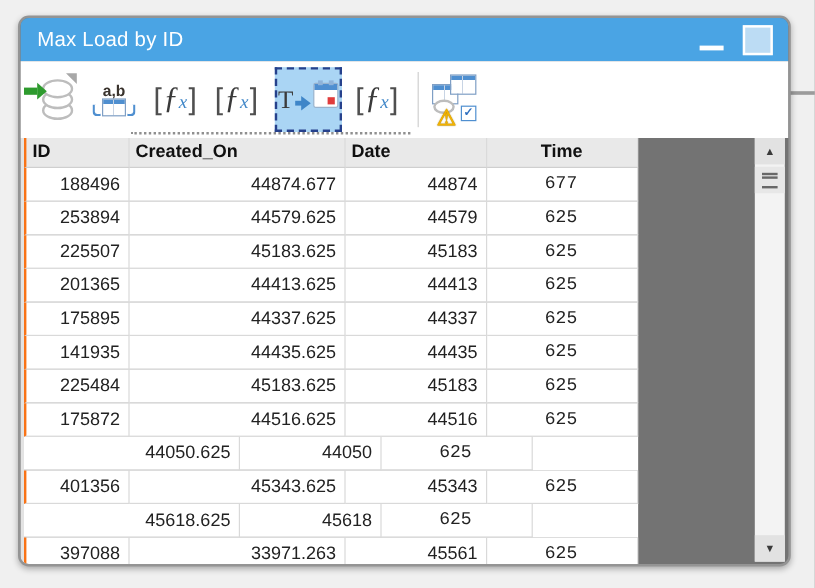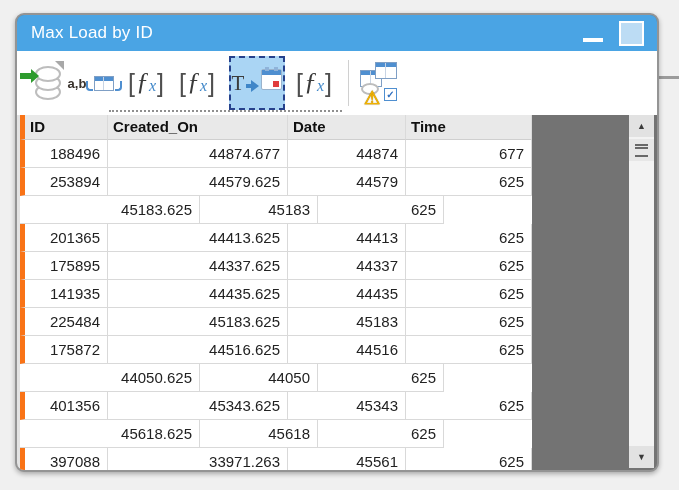--- a/index.html
+++ b/index.html
@@ -29,21 +29,21 @@
   .tool.selected{width:56px;height:54px;margin-right:10px;box-sizing:border-box;background:#aad5f4;border:2px dashed #26418c;z-index:4;gap:1px;}
   .tsep{width:1px;height:46px;background:#d0d0d0;margin:0 10px 0 2px;}
   
   .db-icon{position:relative;width:36px;height:38px;}
   .disc{position:absolute;left:9px;width:22px;height:12px;border:2px solid #bdbdbd;border-radius:50%;background:#fff;}
   .d3{top:20px;}.d2{top:11px;}.d1{top:2px;}
   .fold{position:absolute;right:-2px;top:-3px;width:0;height:0;border-left:9px solid transparent;border-top:9px solid #a8a8a8;}
   .garrow{position:absolute;left:-6px;top:9px;width:11px;height:6px;background:#2e9b2e;z-index:5;}
   .garrow::after{content:"";position:absolute;left:11px;top:-4px;width:0;height:0;border-left:8px solid #2e9b2e;border-top:7px solid transparent;border-bottom:7px solid transparent;}
   
-  .ab-icon{display:flex;flex-direction:row;align-items:center;}
+  .ab-icon{display:flex;flex-direction:column;align-items:center;}
   .ab-text{font-weight:bold;font-size:13px;color:#39322c;line-height:13px;}
   .ab-bottom{display:flex;align-items:flex-end;}
   .curve{width:5px;height:8px;border-left:2px solid #4f8fd0;border-bottom:2px solid #4f8fd0;border-radius:0 0 0 4px;margin-right:1px;}
   .curve.r{transform:scaleX(-1);margin-right:0;margin-left:1px;}
   .ab-table{width:18px;height:13px;border:1px solid #7f9fc5;background:
       linear-gradient(90deg, transparent 0 8px, #c8d4e4 8px 9px, transparent 9px 18px),
       linear-gradient(#4f8fd0 0 4px,#ffffff 4px);}
   
   .fx{display:flex;align-items:center;}
   .fx .br{font-size:25px;color:#4f4f4f;font-weight:400;line-height:25px;}
@@ -70,23 +70,23 @@
   .chk{position:absolute;right:0;bottom:4px;width:11px;height:11px;background:#ffffff;border:1px solid #4f8fd0;color:#2f6fbf;font-size:10px;line-height:11px;text-align:center;font-weight:bold;z-index:2;}
   
   .marquee{position:absolute;left:92px;top:95px;width:233px;height:0;border-top:2px dotted #8f8f8f;z-index:5;}
   
   .left-strip{position:absolute;left:0;top:100px;width:3px;height:355px;background:#e3e3e3;}
   .grid{position:absolute;left:3px;top:100px;width:512px;height:355px;overflow:hidden;font-size:15px;color:#222;}
   .thead{display:flex;height:25px;background:#e9e9e9;}
   .hcell{box-sizing:border-box;padding:3px 6px 0 5px;font-weight:bold;color:#101010;border-right:1px solid #dadada;border-bottom:1px solid #cfcfcf;white-space:nowrap;overflow:hidden;}
   .trow{display:flex;height:28px;background:#ffffff;}
   .tcell{box-sizing:border-box;padding:5px 7px 0 5px;border-right:1px solid #d9d9d9;border-bottom:1px solid #d9d9d9;white-space:nowrap;overflow:hidden;}
-  .c0{width:88px;}.c1{width:180px;}.c2{width:118px;}.c3{width:126px;}
-  .hcell.c0,.tcell.c0{border-left:5px solid #f97316;}
-  .ar{text-align:right;}.al{text-align:right;}
+  .c0{width:88px;}.c1{width:180px;}.c2{width:118px;}.c3{width:126px;text-align:center;}
+  .hcell.c0,.tcell.c0{border-left:2px solid #f97316;}
+  .ar{text-align:right;}.al{text-align:center;font-family:Liberation Mono, monospace;}
   
   .scrollbar{position:absolute;left:612px;top:100px;width:25px;height:353px;background:#f3f3f3;display:flex;flex-direction:column;}
   .sb-btn{height:22px;background:#e2e2e2;display:flex;align-items:center;justify-content:center;font-size:9px;color:#3a3a3a;cursor:pointer;}
   .sb-thumb{height:22px;margin-top:2px;background:#e7e7e7;display:flex;align-items:center;justify-content:center;cursor:pointer;}
   .grip{width:13px;height:9px;border-top:2px solid #686868;border-bottom:2px solid #686868;position:relative;}
   .grip::after{content:"";position:absolute;left:0;right:0;top:1.5px;height:2px;background:#686868;}
   .sb-track{flex:1;cursor:pointer;}
 </style>
 </head>
 <body>
@@ -195,20 +195,21 @@
           <div class="tcell c2 ar">44874</div>
           <div class="tcell c3 al">677</div>
         </div>
         <div class="trow">
           <div class="tcell c0 ar">253894</div>
           <div class="tcell c1 ar">44579.625</div>
           <div class="tcell c2 ar">44579</div>
           <div class="tcell c3 al">625</div>
         </div>
         <div class="trow">
+          <div class="tcell c0 ar">225507</div>
           <div class="tcell c1 ar">45183.625</div>
           <div class="tcell c2 ar">45183</div>
           <div class="tcell c3 al">625</div>
         </div>
         <div class="trow">
           <div class="tcell c0 ar">201365</div>
           <div class="tcell c1 ar">44413.625</div>
           <div class="tcell c2 ar">44413</div>
           <div class="tcell c3 al">625</div>
         </div>

